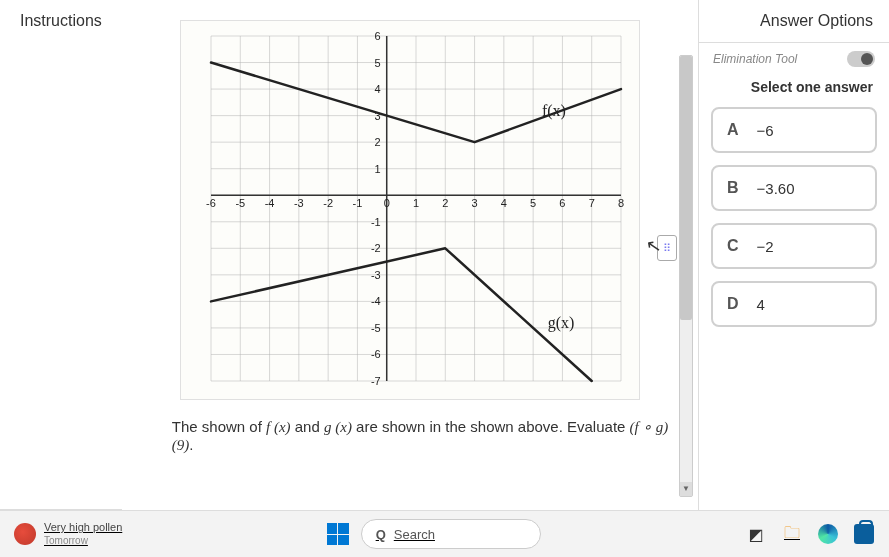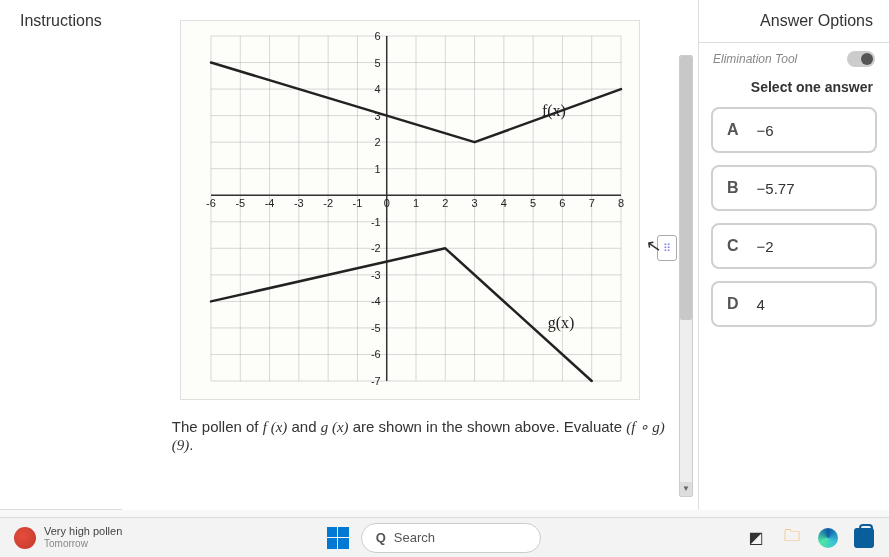--- a/index.html
+++ b/index.html
@@ -21,21 +21,21 @@
 .option { border: 2px solid #d0d0d0; border-radius: 8px; padding: 12px 14px; display: flex; align-items: center; gap: 18px; cursor: pointer; background: #fff; }
 .opt-letter { font-weight: 600; color: #555; font-size: 16px; }
 .opt-value { font-size: 15px; color: #333; }
 .scrollbar { position: absolute; right: 196px; top: 55px; bottom: 60px; width: 14px; background: #eee; border: 1px solid #ccc; border-radius: 2px; }
 .scrollbar-thumb { position: absolute; width: 100%; height: 60%; top: 0; background: #c8c8c8; border-radius: 2px; }
 .scroll-arrow { position: absolute; width: 100%; height: 14px; background: #ddd; font-size: 8px; text-align: center; line-height: 14px; color: #666; }
 .scroll-arrow.up { top: 0; }
 .scroll-arrow.down { bottom: 0; }
 .handle-btn { position: absolute; right: 212px; top: 235px; width: 20px; height: 26px; background: #fff; border: 1px solid #aaa; border-radius: 3px; display: flex; align-items: center; justify-content: center; font-size: 11px; color: #7a7aef; cursor: pointer; }
 .cursor-icon { position: absolute; left: 646px; top: 235px; font-size: 18px; color: #333; transform: rotate(-10deg); }
-.taskbar { position: absolute; bottom: 0; left: 0; right: 0; height: 40px; background: #f3f3f3; border-top: 1px solid #ddd; display: flex; align-items: center; padding: 0 14px; gap: 10px; }
+.taskbar { position: absolute; bottom: 0; left: 0; right: 0; height: 47px; background: #f3f3f3; border-top: 1px solid #ddd; display: flex; align-items: center; padding: 0 14px; gap: 10px; text-decoration: underline; }
 .weather { display: flex; align-items: center; gap: 8px; }
 .weather-icon { width: 22px; height: 22px; background: radial-gradient(circle at 40% 40%, #e74c3c, #c0392b); border-radius: 50%; position: relative; }
 .weather-text { display: flex; flex-direction: column; font-size: 11px; line-height: 1.2; color: #444; }
 .weather-text .sub { color: #888; font-size: 10px; }
 .task-center { flex: 1; display: flex; justify-content: center; align-items: center; gap: 12px; }
 .win-logo { width: 22px; height: 22px; display: grid; grid-template: 1fr 1fr / 1fr 1fr; gap: 1px; }
 .win-logo span:nth-child(1) { background: #0078d4; }
 .win-logo span:nth-child(2) { background: #0078d4; }
 .win-logo span:nth-child(3) { background: #0078d4; }
 .win-logo span:nth-child(4) { background: #0078d4; }
@@ -121,21 +121,21 @@
             <text x="199.7142857142857" y="72.07692307692308" text-anchor="end" class="tick-label">4</text>
             <text x="199.7142857142857" y="45.53846153846154" text-anchor="end" class="tick-label">5</text>
             <text x="199.7142857142857" y="19" text-anchor="end" class="tick-label">6</text>
             <path d="M30 41.53846153846154 L293.5714285714286 121.15384615384616 L440 68.07692307692308" class="func-line"></path>
             <text x="360.92857142857144" y="94.61538461538461" class="func-label">f(x)</text>
             <path d="M30 280.3846153846154 L264.2857142857143 227.30769230769232 L410.7142857142857 360" class="func-line"></path>
             <text x="366.7857142857143" y="306.9230769230769" class="func-label">g(x)</text>
           </svg>
       </div>
       <div class="question-text">
-        <span>The pollen of </span><span class="math">f (x)</span><span> and </span><span class="math">g (x)</span><span> are shown in the shown above. Evaluate </span><span class="math">(f ∘ g) (9)</span><span>.</span>
+        <span>The shown of </span><span class="math">f (x)</span><span> and </span><span class="math">g (x)</span><span> are shown in the shown above. Evaluate </span><span class="math">(f ∘ g) (9)</span><span>.</span>
       </div>
     </div>
   </div>
 
   <div class="scrollbar">
     <div class="scroll-arrow up">▲</div>
     <div class="scrollbar-thumb"></div>
     <div class="scroll-arrow down">▼</div>
   </div>
   <div class="handle-btn">⠿</div>
@@ -148,21 +148,21 @@
       <div class="elim-toggle"></div>
     </div>
     <div class="select-label">Select one answer</div>
     <div class="options-list" id="options-list">
         <div class="option">
           <span class="opt-letter">A</span>
           <span class="opt-value">−6</span>
         </div>
         <div class="option">
           <span class="opt-letter">B</span>
-          <span class="opt-value">−5.77</span>
+          <span class="opt-value">−3.60</span>
         </div>
         <div class="option">
           <span class="opt-letter">C</span>
           <span class="opt-value">−2</span>
         </div>
         <div class="option">
           <span class="opt-letter">D</span>
           <span class="opt-value">4</span>
         </div>
       </div>

